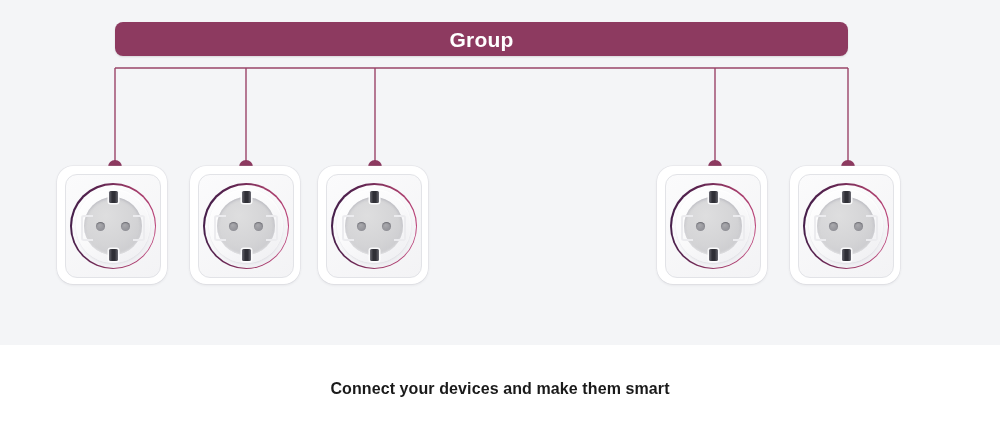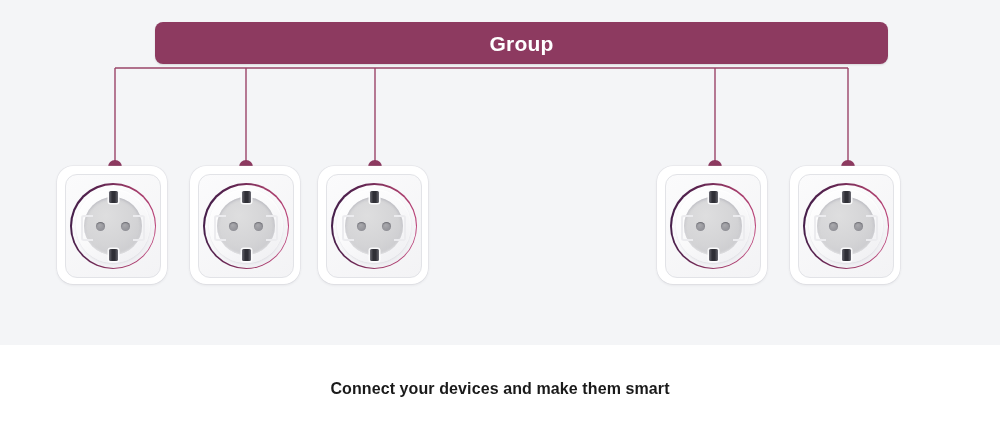--- a/index.html
+++ b/index.html
@@ -28,28 +28,27 @@
     height: 345px;
     background: #f4f5f7;
   }
 
   
   .group-bar {
     position: absolute;
     left: 115px;
     top: 22px;
     width: 733px;
-    height: 42px;
+    height: 34px;
     background: #8d3a60;
     border-radius: 8px;
     display: flex;
     align-items: center;
     justify-content: center;
     box-shadow: 0 1px 2px rgba(0,0,0,0.12);
-    margin-left: 40px;
   }
   .group-label {
     color: #ffffff;
     font-size: 21px;
     font-weight: bold;
     letter-spacing: 0.2px;
     line-height: 1;
   }
 
   

